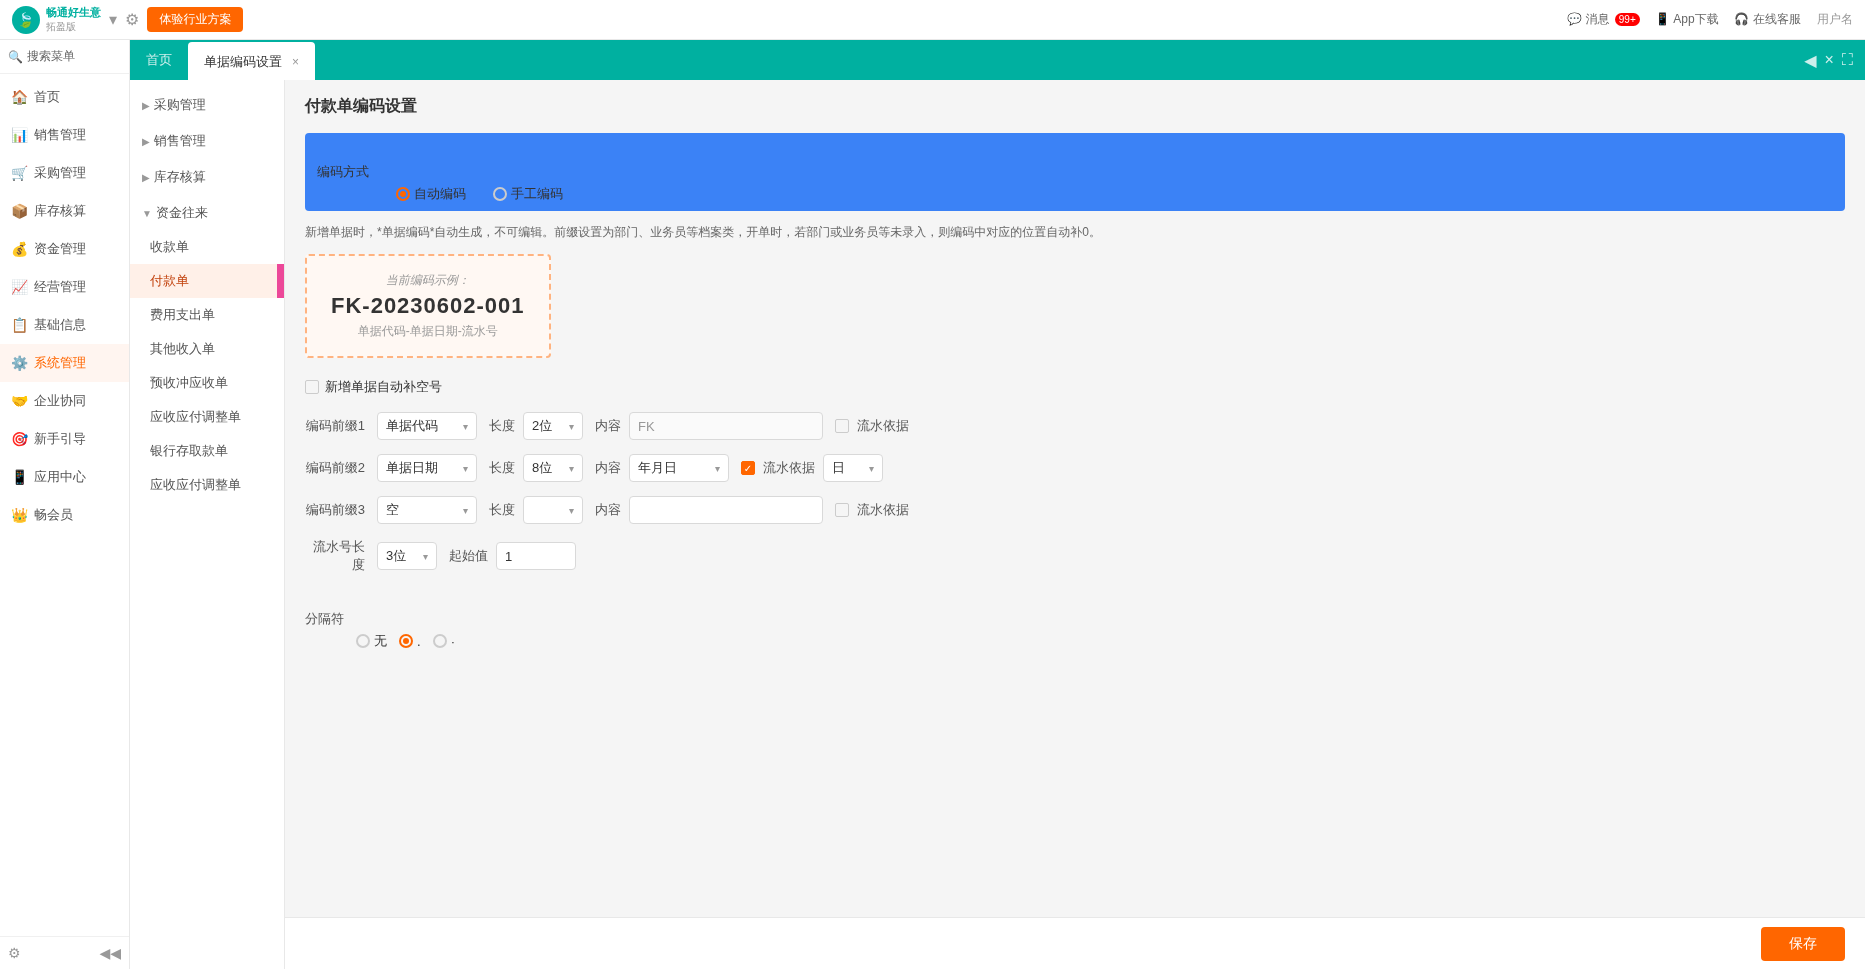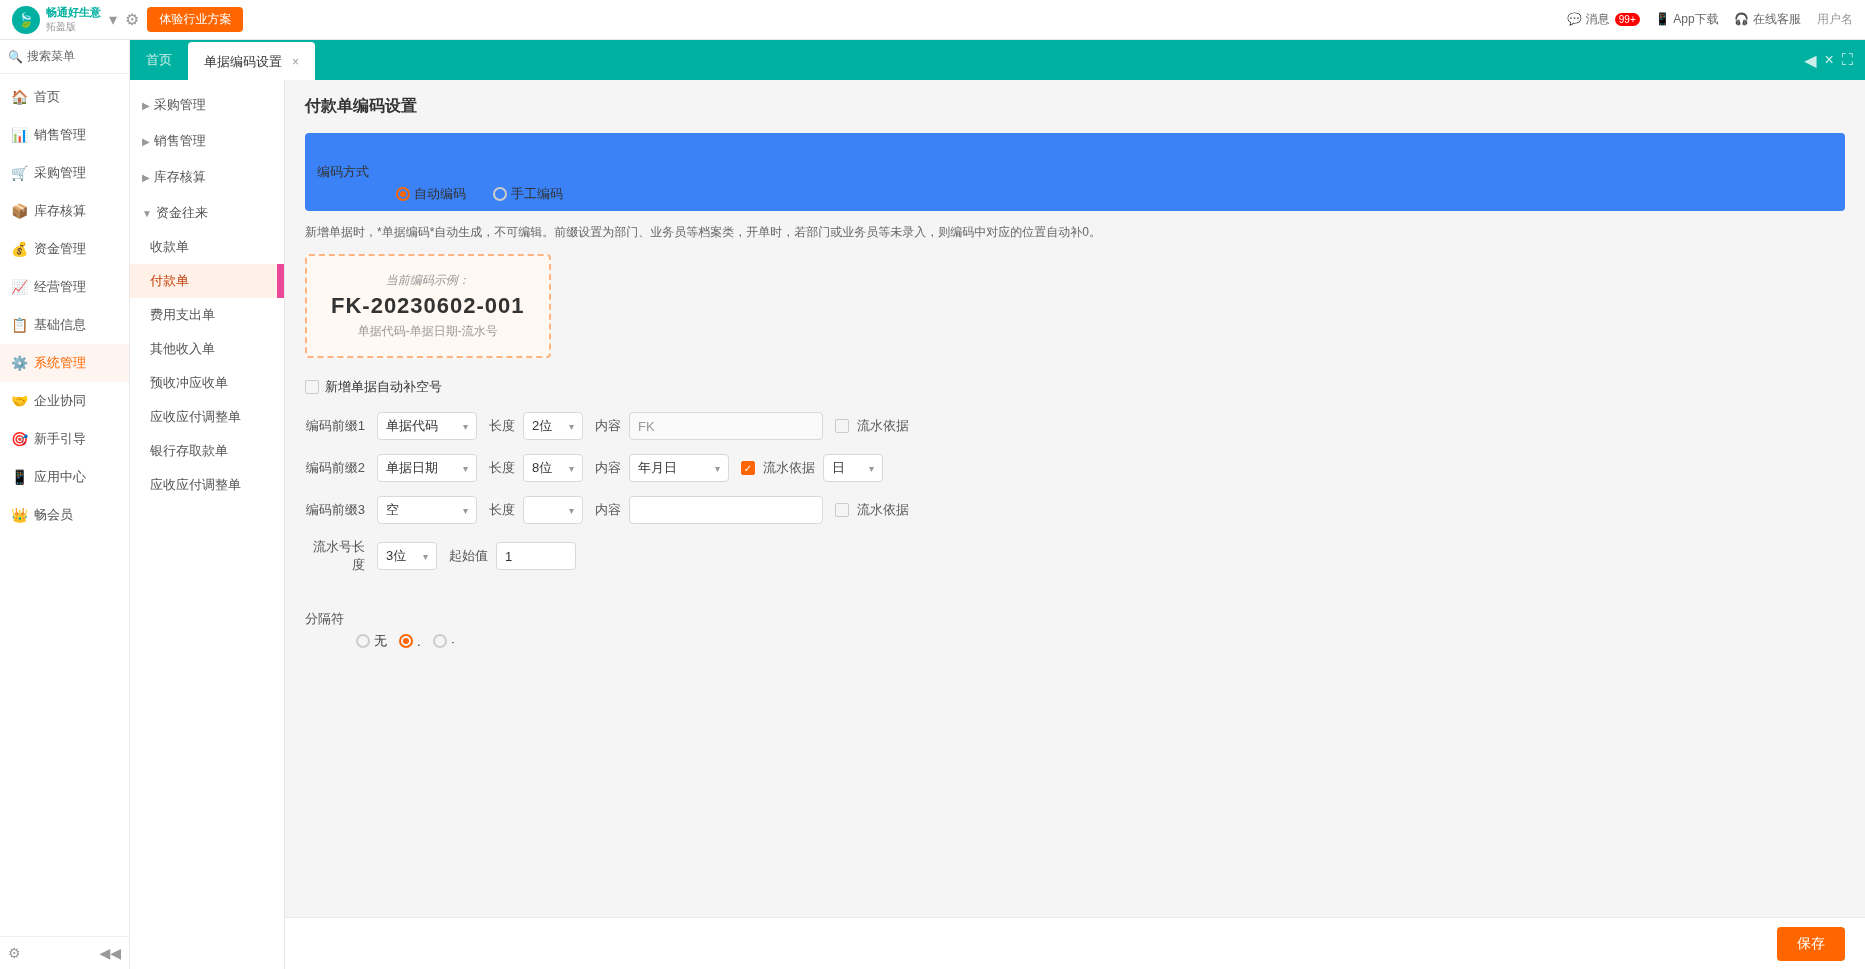--- a/index.html
+++ b/index.html
@@ -86,21 +86,21 @@
     .checkbox-inline { width: 14px; height: 14px; border: 1px solid #ccc; border-radius: 2px; display: flex; align-items: center; justify-content: center; cursor: pointer; flex-shrink: 0; }
     .checkbox-inline.checked { background: #ff6600; border-color: #ff6600; color: #fff; font-size: 10px; }
 
     
     .separator-row { display: flex; align-items: center; gap: 12px; margin-top: 8px; }
     .separator-label { color: #555; font-size: 13px; }
     .radio-group { display: flex; align-items: center; gap: 12px; }
 
     
     .bottom-bar { height: 52px; background: #fff; border-top: 1px solid #e8e8e8; display: flex; align-items: center; justify-content: flex-end; padding: 0 20px; flex-shrink: 0; }
-    .save-btn { background: #ff6600; color: #fff; border: none; border-radius: 4px; padding: 8px 20px; font-size: 14px; cursor: pointer; }
+    .save-btn { background: #ff6600; color: #fff; border: none; border-radius: 4px; padding: 8px 28px; font-size: 14px; cursor: pointer; }
 
     
     ::-webkit-scrollbar { width: 4px; }
     ::-webkit-scrollbar-track { background: #f1f1f1; }
     ::-webkit-scrollbar-thumb { background: #ccc; border-radius: 2px; }
   </style>
 </head>
 <body>
 
 <div class="topbar">

